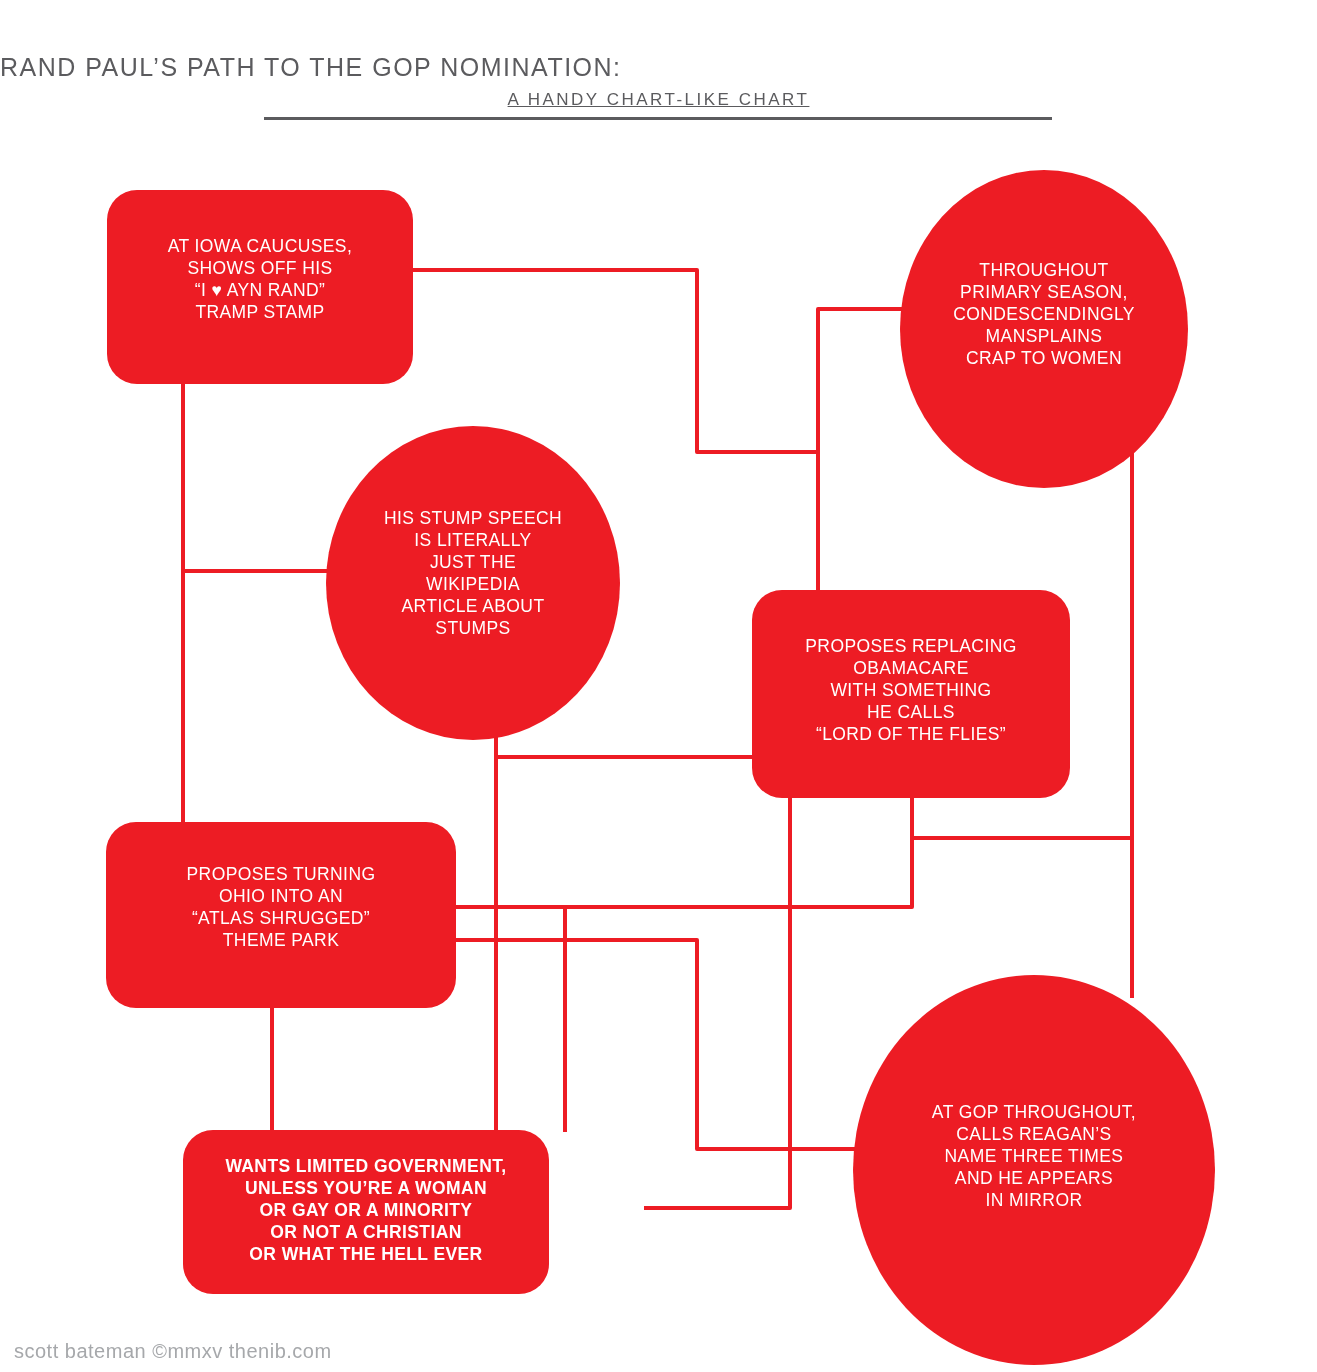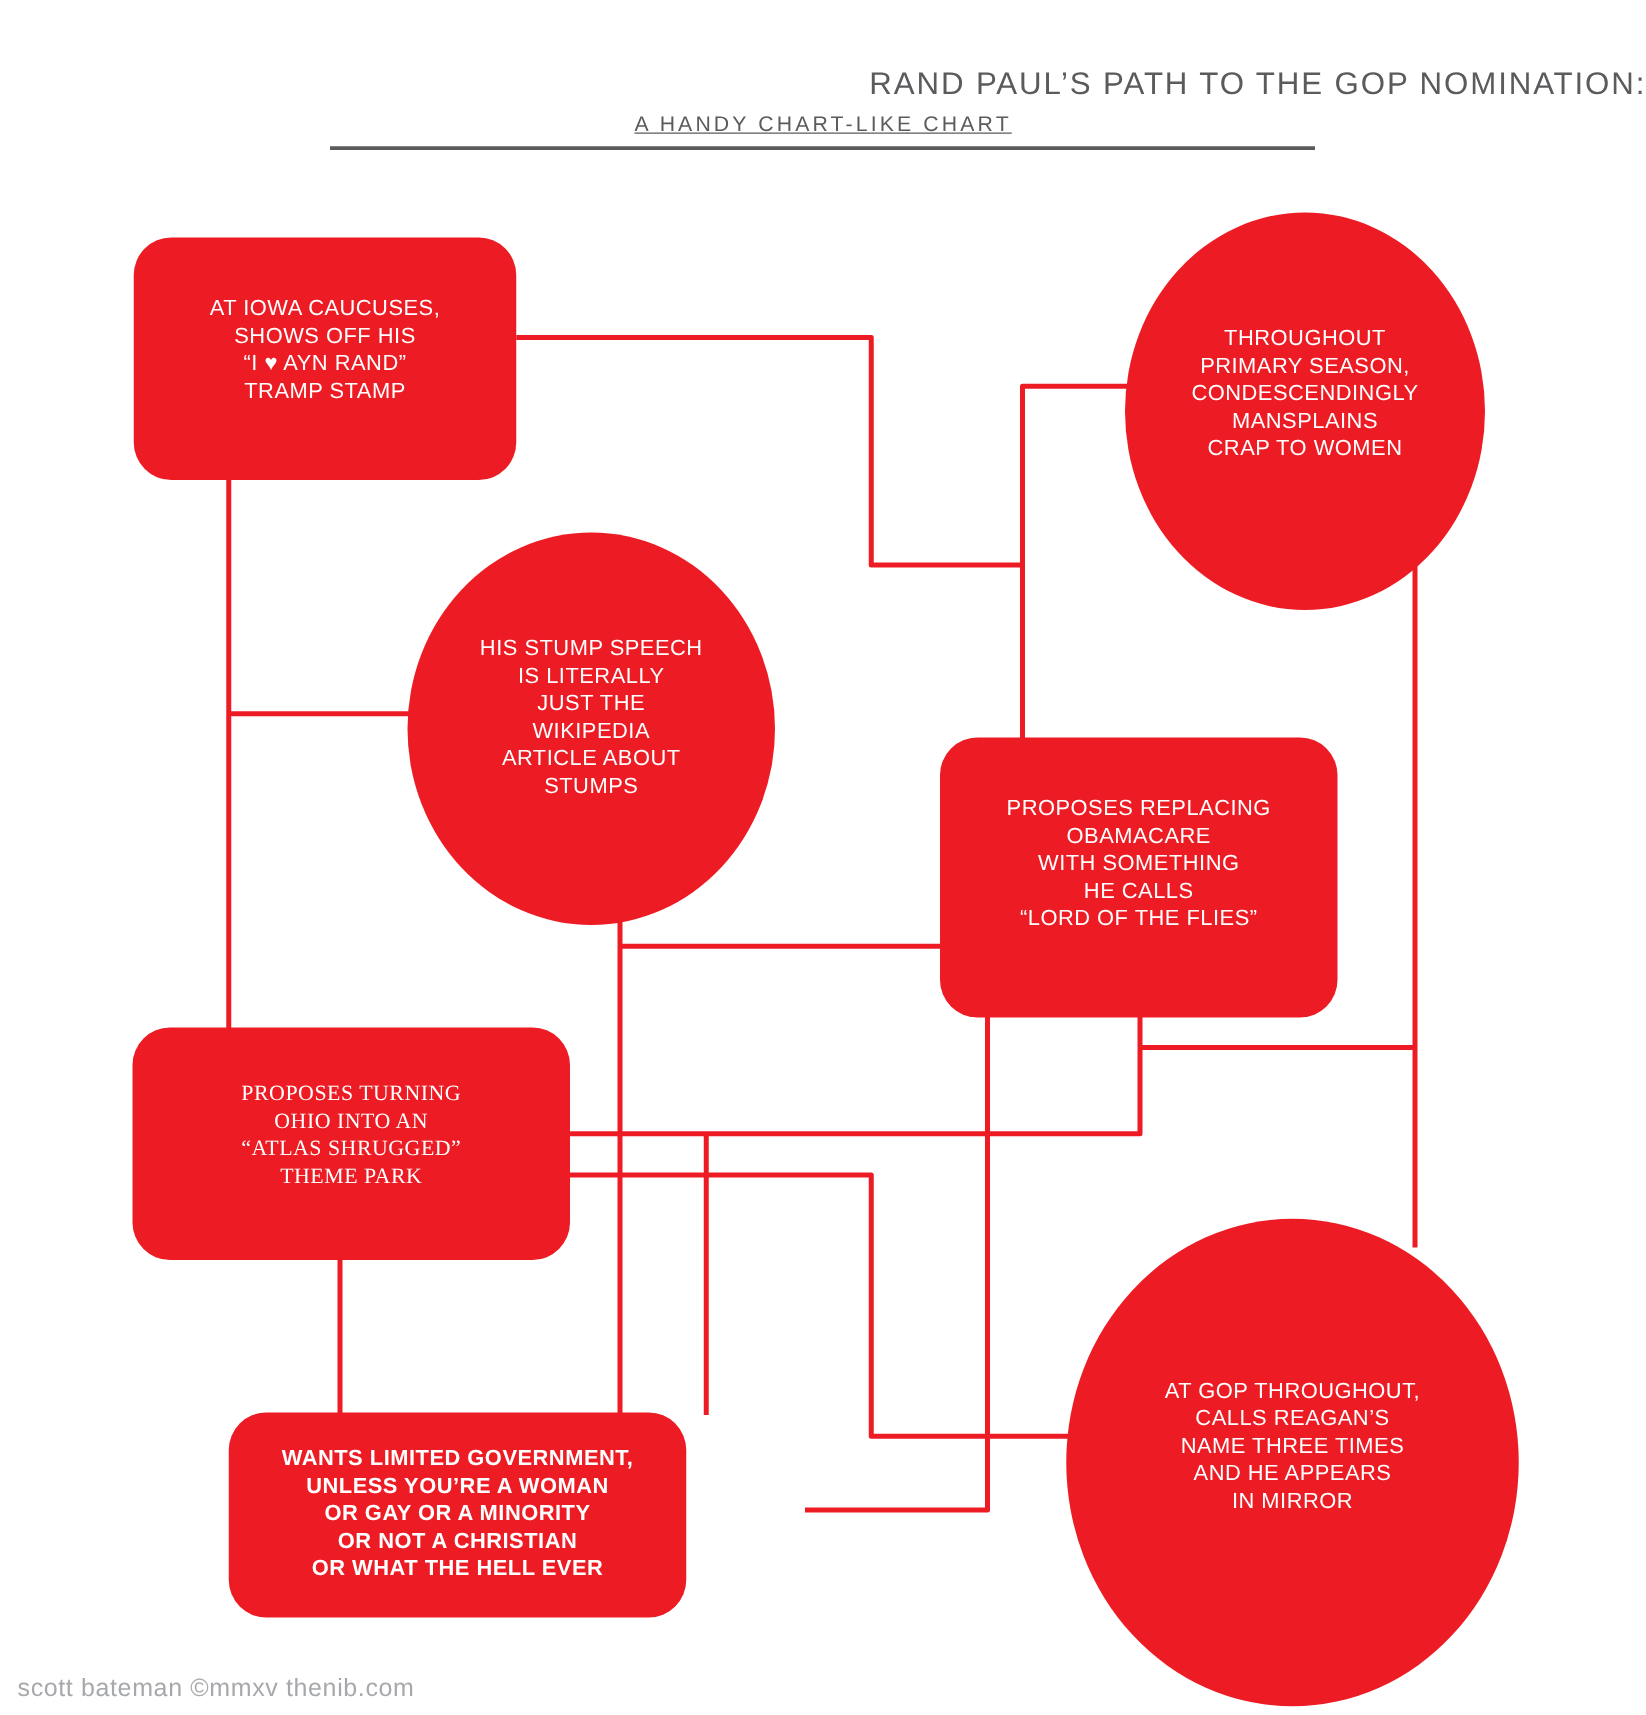--- a/index.html
+++ b/index.html
@@ -14,21 +14,21 @@
     width: 1317px;
     height: 1372px;
     background: #ffffff;
     font-family: "Liberation Sans", sans-serif;
     overflow: hidden;
   }
 
   
   .title {
     position: absolute; top: 52px; left: 0; width: 100%;
-    text-align: right;
+    text-align: left;
     font-size: 25px; line-height: 30px; letter-spacing: 1.5px;
     color: var(--title-gray);
   }
   .subtitle {
     position: absolute; top: 89px; left: 0; width: 100%;
     text-align: center;
     font-size: 17px; line-height: 22px; letter-spacing: 2.5px;
     color: var(--title-gray);
     text-decoration: underline;
   }
@@ -65,22 +65,22 @@
     font-size: 17.5px;
     line-height: 22px;
     letter-spacing: 0.4px;
   }
   .rect   { border-radius: 30px; }
   .circle { border-radius: 50%; }
 
   .n-iowa       { left: 107px; top: 190px;  width: 306px; height: 178px; padding-bottom: 16px; }
   .n-mansplains { left: 900px; top: 170px;  width: 288px; height: 288px; padding-bottom: 30px; }
   .n-stump      { left: 326px; top: 426px;  width: 294px; height: 294px; padding-bottom: 20px; }
-  .n-obamacare  { left: 752px; top: 590px;  width: 318px; height: 200px; padding-bottom: 24px; }
-  .n-atlas      { left: 106px; top: 822px;  width: 350px; height: 170px; padding-bottom: 16px; font-family: Liberation Serif, serif; }
+  .n-obamacare  { left: 752px; top: 590px;  width: 318px; height: 200px; padding-bottom: 8px; }
+  .n-atlas      { left: 106px; top: 822px;  width: 350px; height: 170px; padding-bottom: 16px; }
   .n-limited    { left: 183px; top: 1130px; width: 366px; height: 160px; padding-bottom: 4px; font-weight: bold;  }
   .n-gop        { left: 853px; top: 975px;  width: 362px; height: 362px; padding-bottom: 28px; }
 
   
   .credit {
     position: absolute; left: 14px; top: 1340px;
     font-size: 20px; letter-spacing: 0.5px;
     color: var(--footer-gray);
   }
 </style>

